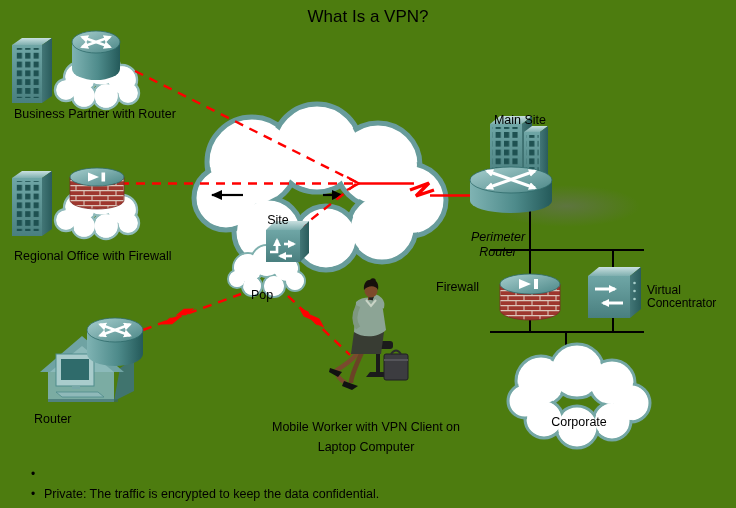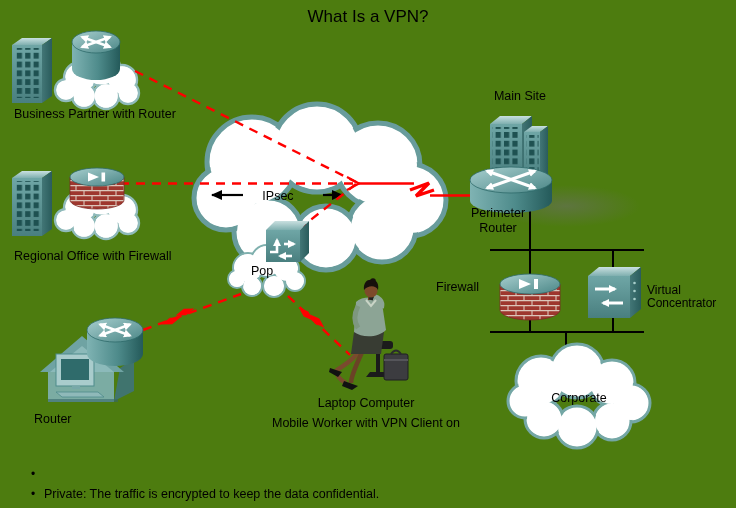--- a/index.html
+++ b/index.html
@@ -1,25 +1,25 @@
 <!DOCTYPE html>
 <html><head>
 <meta charset="utf-8">
 <style>
   html,body{margin:0;padding:0;background:#fff;}
   .stage{position:relative;width:736px;height:508px;background:#4d7c0f;overflow:hidden;
          font-family:"Liberation Sans", sans-serif;color:#000;}
   .layer{position:absolute;left:0;top:0;}
   .lbl{position:absolute;font-size:12.5px;line-height:1.2;color:#000;white-space:nowrap;}
   .title{position:absolute;left:0;top:7px;width:736px;text-align:center;font-size:17px;}
-  .center{text-align:center;}
+  .center{text-align:center;margin-top:24px;}
   .right{text-align:left;}
   .soho-lbl{line-height:21px;}
   .mobile-lbl{line-height:20px;white-space:normal;}
-  .perim-lbl{line-height:15px;}
+  .perim-lbl{line-height:15px;font-style:italic;}
   .legacy-lbl{font-size:12px;line-height:13px;}
   .bullets{position:absolute;left:22px;top:464px;font-size:12.5px;}
   .bullet-row{display:flex;height:20px;align-items:center;}
   .bullet-dot{width:22px;text-align:center;font-size:12px;}
 </style>
 </head>
 <body>
 
 <div class="stage">
 
@@ -359,41 +359,41 @@
 <div class="title">What Is a VPN?</div>
 
 <div class="lbl" style="left:14px;top:107px;">Business Partner with Router</div>
 <div class="lbl" style="left:14px;top:249px;">Regional Office with Firewall</div>
 
 <div class="lbl soho-lbl" style="left:34px;top:409px;">
   <div>Router</div>
 </div>
 
 <div class="lbl mobile-lbl center" style="left:256px;top:393px;width:220px;">
+  <div>Mobile Worker with VPN Client on</div>
   <div>Laptop Computer</div>
-  <div>Mobile Worker with VPN Client on</div>
 </div>
 
 <div class="lbl center" style="left:462px;top:89px;width:116px;">Main Site</div>
 
 <div class="lbl perim-lbl center" style="left:446px;top:206px;width:104px;">
   <div>Perimeter</div>
   <div>Router</div>
 </div>
 
 <div class="lbl right" style="left:436px;top:280px;width:62px;">Firewall</div>
 
 <div class="lbl legacy-lbl" style="left:647px;top:284px;">
   <div>Virtual</div>
   <div>Concentrator</div>
 </div>
 
 <div class="lbl center" style="left:520px;top:391px;width:118px;">Corporate</div>
 <div class="lbl center" style="left:238px;top:264px;width:48px;">Pop</div>
-<div class="lbl center" style="left:247px;top:189px;width:62px;">IPsec</div>
+<div class="lbl center" style="left:247px;top:189px;width:62px;">Site</div>
 
 <div class="bullets">
   <div class="bullet-row">
     <span class="bullet-dot">•</span>
   </div>
   <div class="bullet-row">
     <span class="bullet-dot">•</span>
     <span>Private: The traffic is encrypted to keep the data confidential.</span>
   </div>
 </div>

